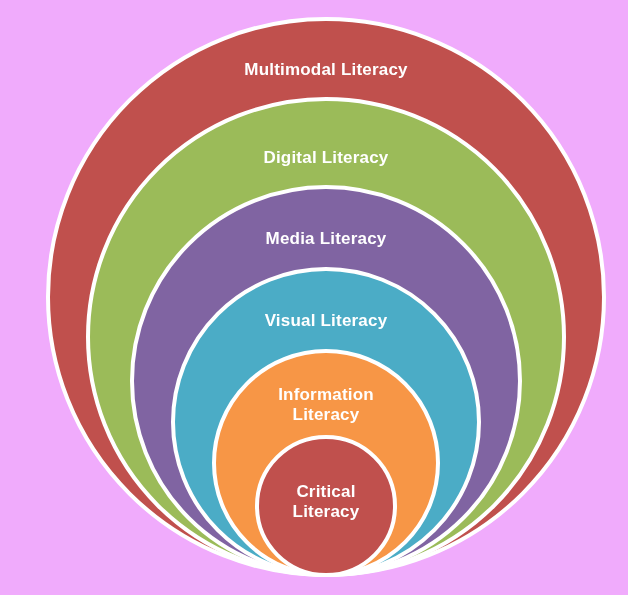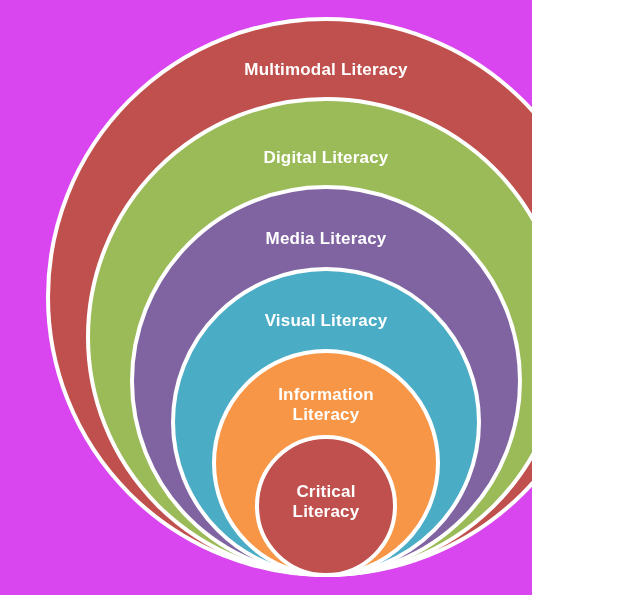--- a/index.html
+++ b/index.html
@@ -2,23 +2,23 @@
 <html><head>
   <meta charset="utf-8">
   <style>
     html, body {
       margin: 0;
       padding: 0;
       background: #ffffff;
     }
     .stage {
       position: relative;
-      width: 532px;
+      width: 628px;
       height: 595px;
-      background: #d946ef;
+      background: #f0abfc;
       overflow: hidden;
       font-family: "Liberation Sans", sans-serif;
     }
     svg text {
       font-family: "Liberation Sans", sans-serif;
       font-weight: bold;
       letter-spacing: 0.2px;
     }
   </style>
 </head>

